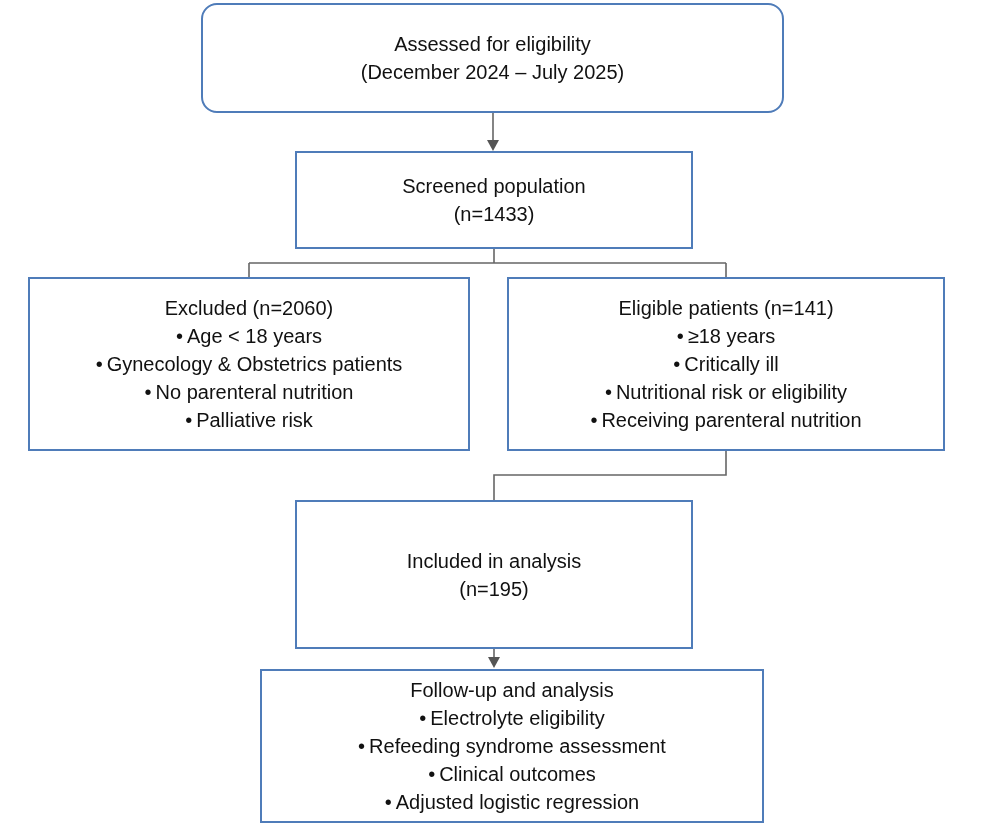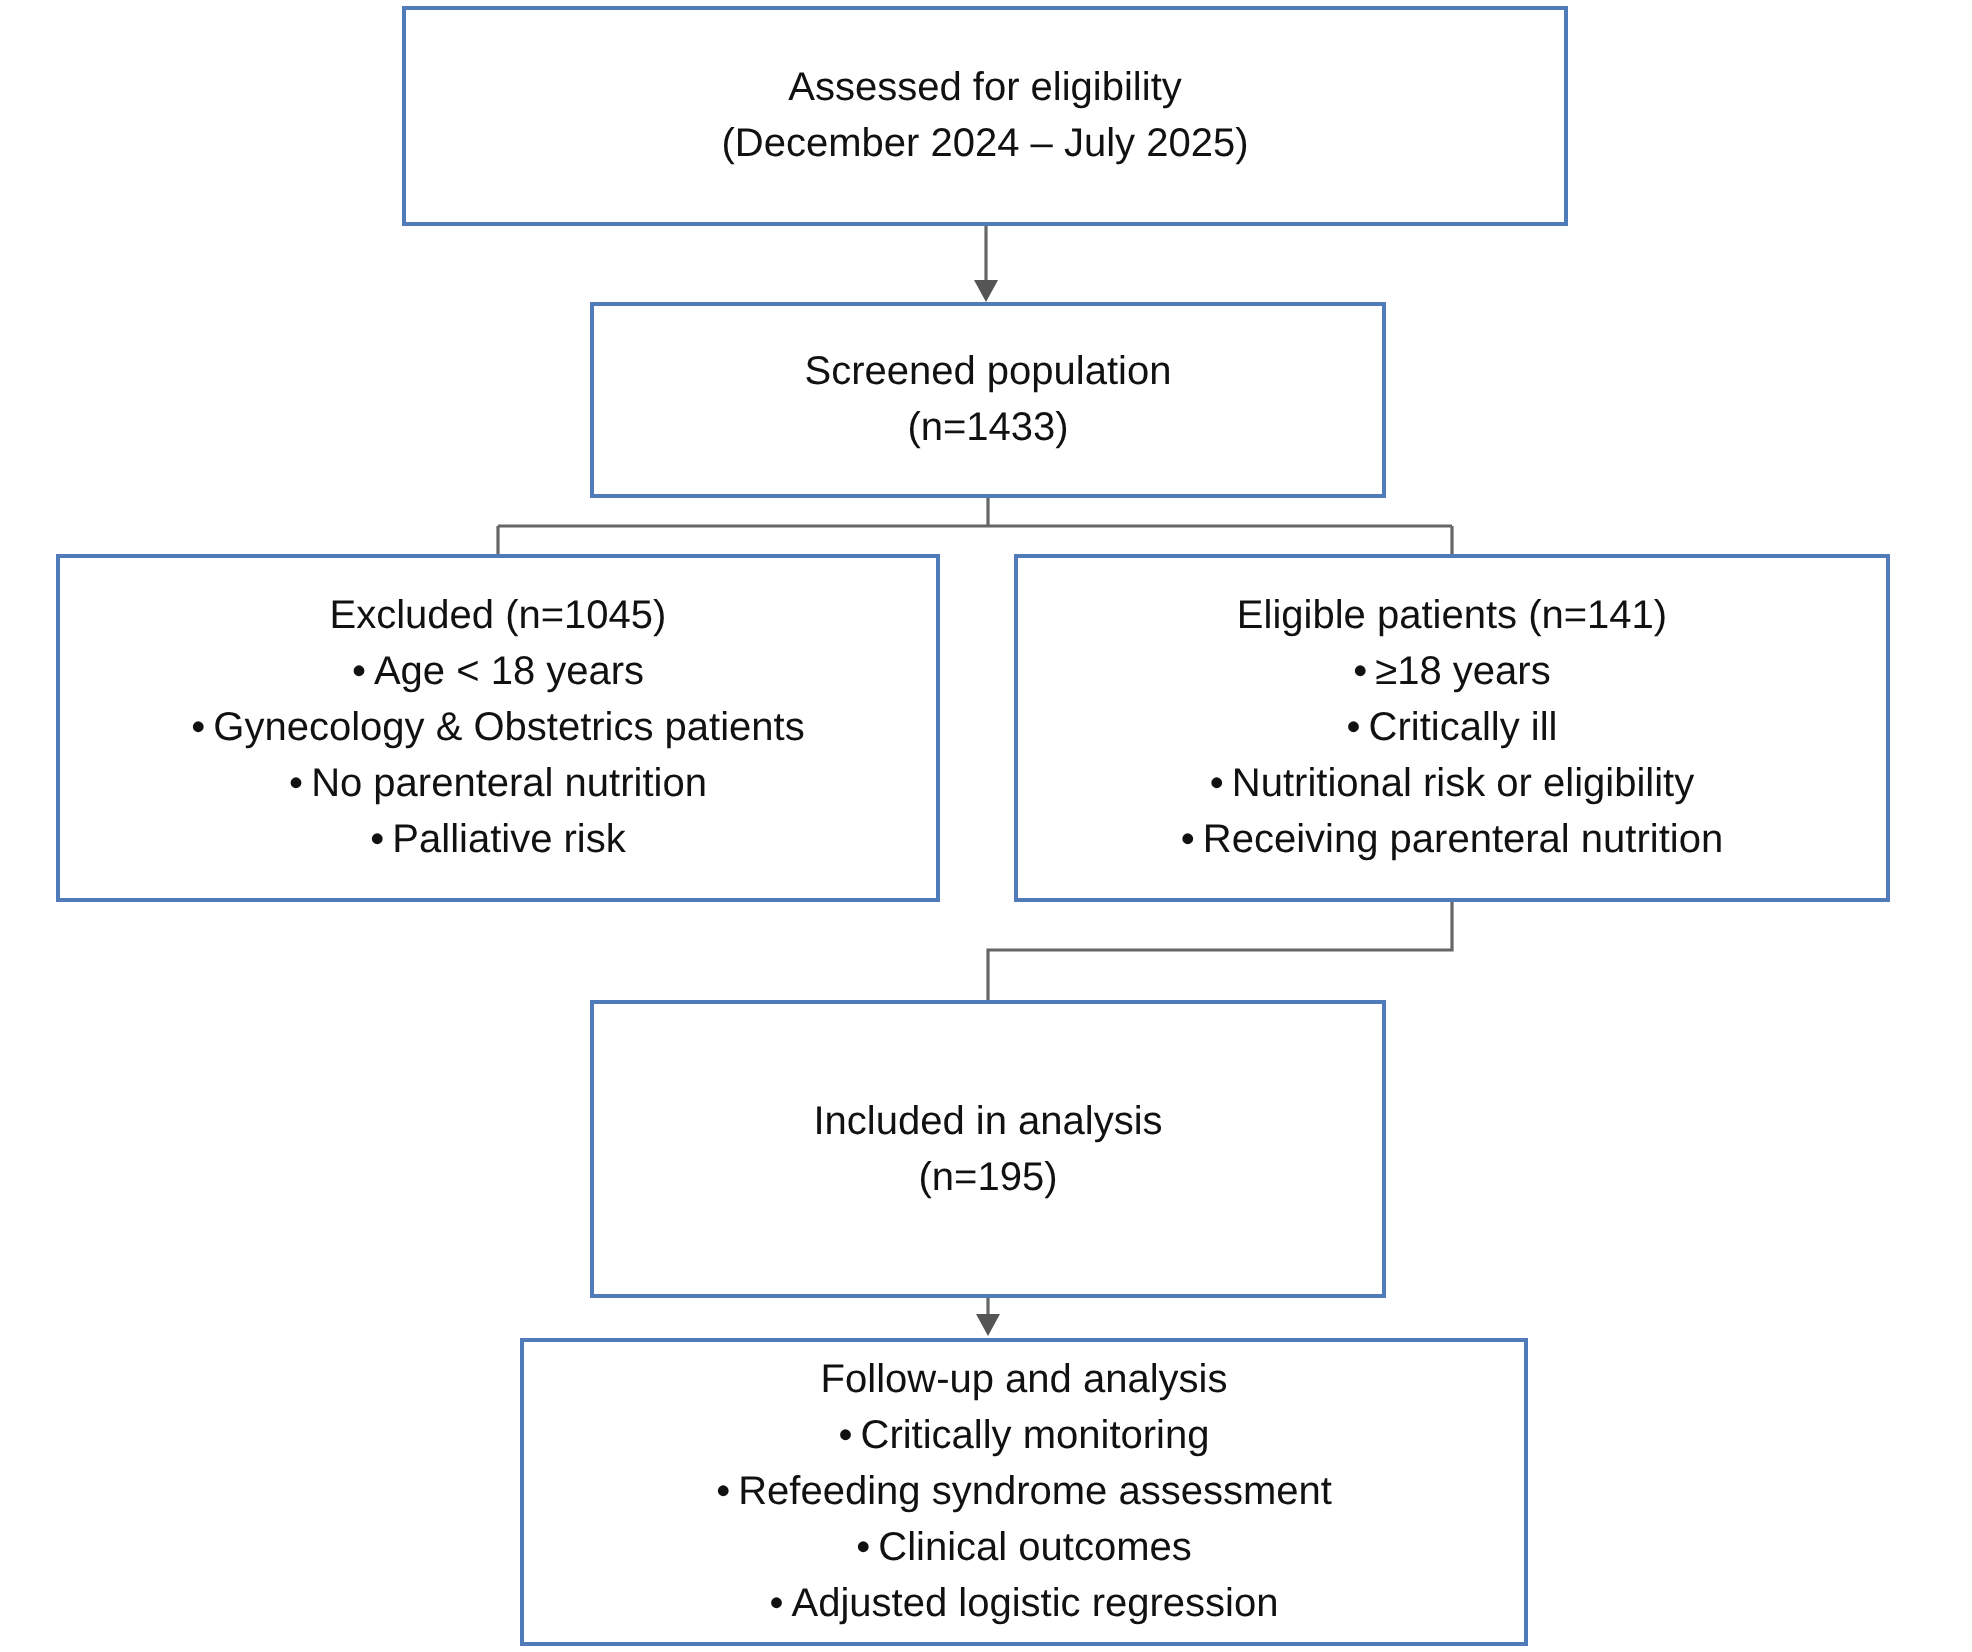--- a/index.html
+++ b/index.html
@@ -29,21 +29,21 @@
     justify-content: center;
     text-align: center;
     font-size: 20px;
     line-height: 28px;
     padding: 2px 6px;
   }
   .line { white-space: nowrap; }
   .bullet-row .glyph { margin-right: 4px; }
 
   
-  #box-assessed { left: 201px; top: 3px;   width: 583px; height: 110px; }
+  #box-assessed { left: 201px; top: 3px;   width: 583px; height: 110px; border-radius: 16px; }
   #box-screened { left: 295px; top: 151px; width: 398px; height: 98px; justify-content: center;  }
   #box-excluded { left: 28px;  top: 277px; width: 442px; height: 174px; }
   #box-eligible { left: 507px; top: 277px; width: 438px; height: 174px; }
   #box-included { left: 295px; top: 500px; width: 398px; height: 149px; }
   #box-followup { left: 260px; top: 669px; width: 504px; height: 154px; }
 </style>
 </head>
 <body>
 
 <div class="canvas">
@@ -65,21 +65,21 @@
     <div class="line">Assessed for eligibility</div>
     <div class="line">(December 2024 – July 2025)</div>
   </div>
 
   <div class="box" id="box-screened">
     <div class="line">Screened population</div>
     <div class="line">(n=1433)</div>
   </div>
 
   <div class="box" id="box-excluded">
-    <div class="line">Excluded (n=1045)</div>
+    <div class="line">Excluded (n=2060)</div>
     <div class="line bullet-row"><span class="glyph">•</span><span>Age &lt; 18 years</span></div>
     <div class="line bullet-row"><span class="glyph">•</span><span>Gynecology &amp; Obstetrics patients</span></div>
     <div class="line bullet-row"><span class="glyph">•</span><span>No parenteral nutrition</span></div>
     <div class="line bullet-row"><span class="glyph">•</span><span>Palliative risk</span></div>
   </div>
 
   <div class="box" id="box-eligible">
     <div class="line">Eligible patients (n=141)</div>
     <div class="line bullet-row"><span class="glyph">•</span><span>≥18 years</span></div>
     <div class="line bullet-row"><span class="glyph">•</span><span>Critically ill</span></div>
@@ -87,19 +87,19 @@
     <div class="line bullet-row"><span class="glyph">•</span><span>Receiving parenteral nutrition</span></div>
   </div>
 
   <div class="box" id="box-included">
     <div class="line">Included in analysis</div>
     <div class="line">(n=195)</div>
   </div>
 
   <div class="box" id="box-followup">
     <div class="line">Follow-up and analysis</div>
-    <div class="line bullet-row"><span class="glyph">•</span><span>Critically monitoring</span></div>
+    <div class="line bullet-row"><span class="glyph">•</span><span>Electrolyte eligibility</span></div>
     <div class="line bullet-row"><span class="glyph">•</span><span>Refeeding syndrome assessment</span></div>
     <div class="line bullet-row"><span class="glyph">•</span><span>Clinical outcomes</span></div>
     <div class="line bullet-row"><span class="glyph">•</span><span>Adjusted logistic regression</span></div>
   </div>
 
 </div>
 
 </body></html>

